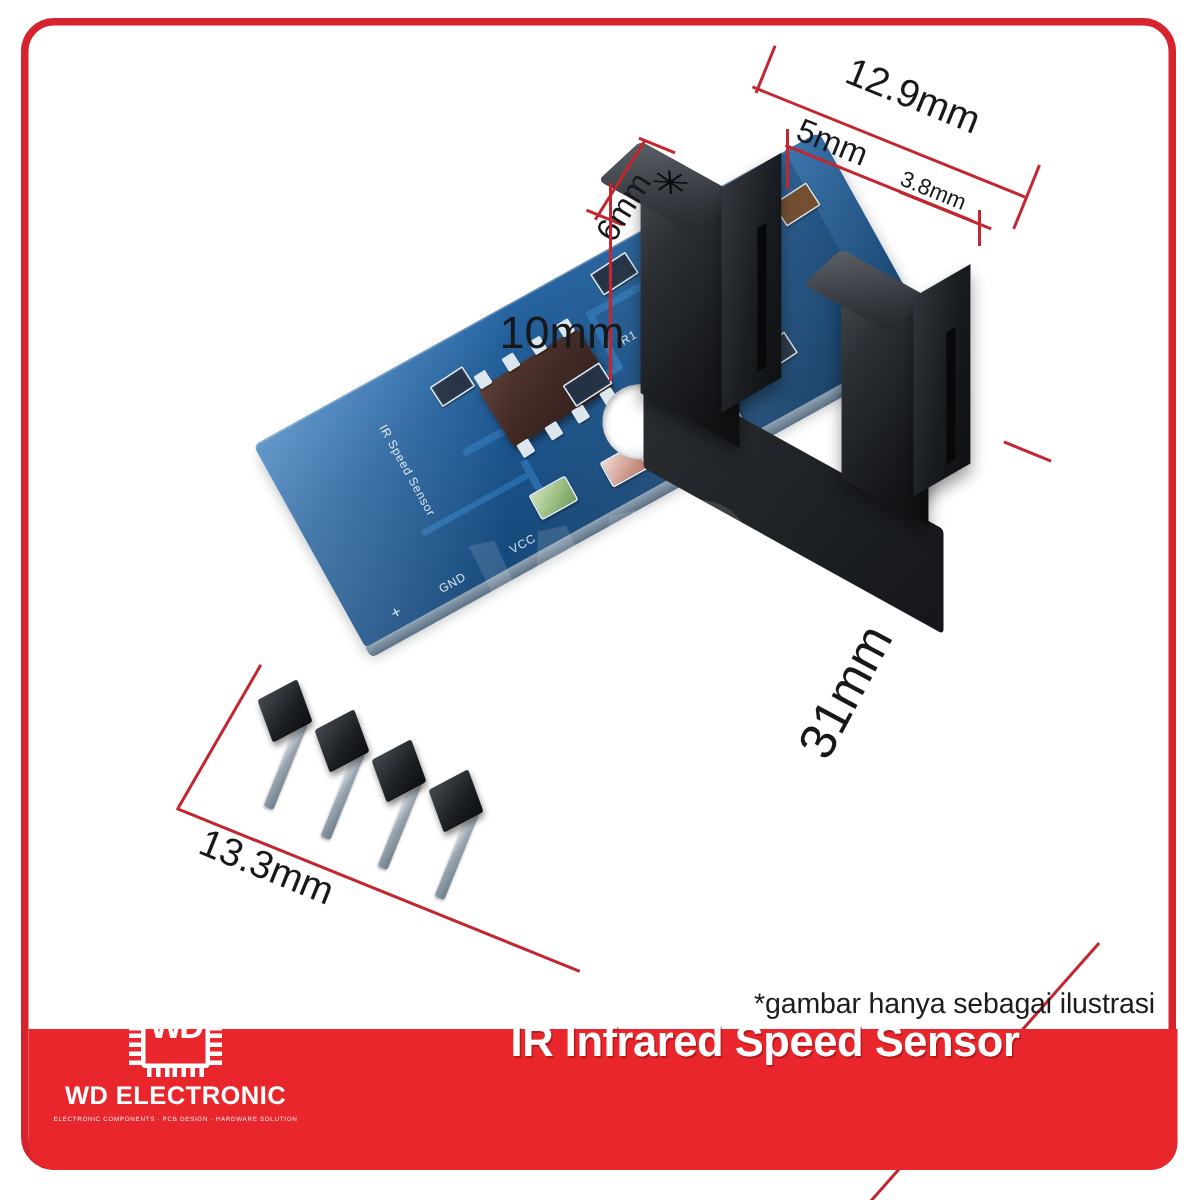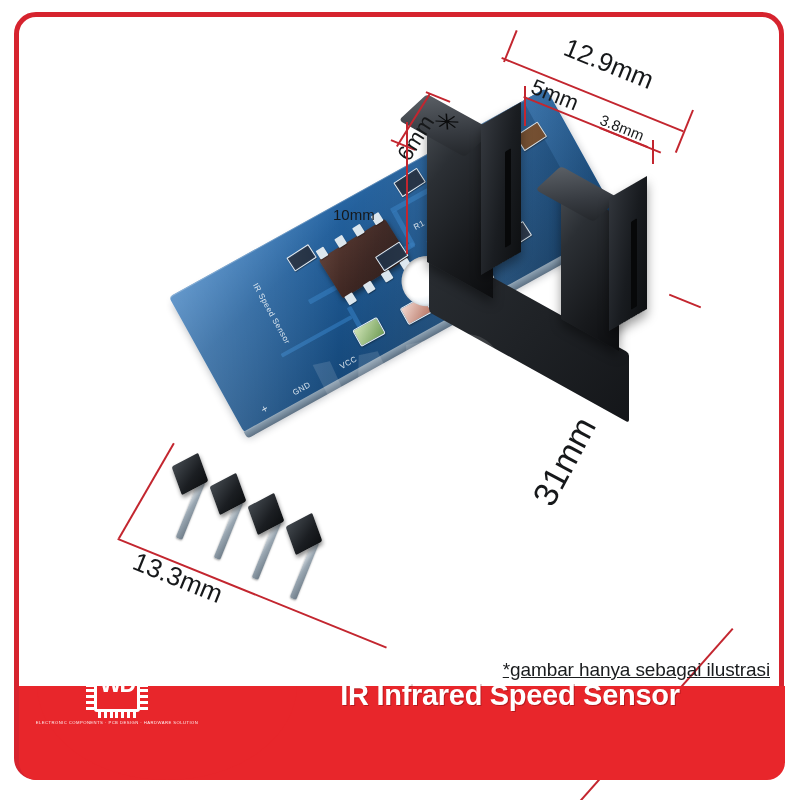--- a/index.html
+++ b/index.html
@@ -92,21 +92,21 @@
   .dimlbl{position:absolute;color:#16181a;font-weight:500;white-space:nowrap;
           font-family:"Liberation Sans",sans-serif;}
 
   
   .wmark{position:absolute;left:300px;top:300px;font-size:120px;font-weight:bold;
          color:rgba(255,255,255,.13);font-family:"Liberation Sans",sans-serif;
          transform:rotate(-12deg);pointer-events:none;letter-spacing:-10px;}
 
   
   .disclaimer{position:absolute;right:30px;top:659px;font-size:19px;color:#1a1c1e;
-              font-family:"Liberation Sans",sans-serif;letter-spacing:-.1px;text-decoration:underline;}
+              font-family:"Liberation Sans",sans-serif;letter-spacing:-.1px;}
 
   
   .banner{position:absolute;left:19px;top:686px;width:766px;height:94px;
           background:#e8262b;border-radius:0 0 18px 18px;overflow:hidden;}
   .banner-blob{position:absolute;left:18px;top:-58px;width:260px;height:152px;
                background:#e8262b;border-radius:0 0 150px 150px / 0 0 110px 110px;}
   .title-wrap{position:absolute;left:246px;top:652px;width:528px;height:92px;
               display:flex;flex-direction:row;justify-content:center;margin-top:28px;}
   .title1{color:#fff;font-weight:bold;font-size:29px;text-align:left;line-height:1.08;
           text-shadow:1px 1px 0 rgba(120,10,14,.45);letter-spacing:-.3px;}
@@ -272,21 +272,21 @@
 
     <div class="dim" style="left:524px;top:96px;width:134px;height:2px;transform:rotate(22deg);transform-origin:0 0;"></div>
     <div class="dim dimv" style="left:524px;top:86px;height:40px;"></div>
     <div class="dim dimv" style="left:652px;top:140px;height:24px;"></div>
     <div class="dimlbl" style="left:537px;top:74px;font-size:22px;transform:rotate(22deg);transform-origin:0 0;">5mm</div>
 
     <div class="dim" style="left:600px;top:127px;width:66px;height:2px;transform:rotate(22deg);transform-origin:0 0;"></div>
     <div class="dimlbl" style="left:604px;top:111px;font-size:15px;transform:rotate(22deg);transform-origin:0 0;">3.8mm</div>
 
     <div class="dim dimv" style="left:406px;top:122px;height:132px;"></div>
-    <div class="dimlbl" style="left:333px;top:206px;font-size:15px;">10mm</div>
+    <div class="dimlbl" style="left:333px;top:206px;font-size:30px;">10mm</div>
 
     <div class="dim" style="left:380px;top:628px;width:352px;height:2px;transform:rotate(-48.5deg);transform-origin:100% 0;"></div>
     <div class="dim dimh" style="left:668px;top:300px;width:34px;transform:rotate(22deg);"></div>
     <div class="dimlbl" style="left:525px;top:494px;font-size:34px;transform:rotate(-62deg);transform-origin:0 0;">31mm</div>
 
     <div class="dim" style="left:118px;top:538px;width:290px;height:2px;transform:rotate(22deg);transform-origin:0 0;"></div>
     <div class="dim" style="left:118px;top:538px;width:110px;height:2px;transform:rotate(-60deg);transform-origin:0 0;"></div>
     <div class="dimlbl" style="left:140px;top:546px;font-size:26px;transform:rotate(22deg);transform-origin:0 0;">13.3mm</div>
   </div>
 
@@ -336,16 +336,17 @@
           <b></b>
           <b></b>
           <b></b>
           <b></b>
           <b></b>
           <b></b>
         </div>
       <div class="chip-body"></div>
       <div class="chip-wd">WD</div>
     </div>
+    <div class="logo-name">WD ELECTRONIC</div>
     <div class="logo-tag">ELECTRONIC COMPONENTS · PCB DESIGN · HARDWARE SOLUTION</div>
   </div>
 
 </div>
 
 </body></html>

